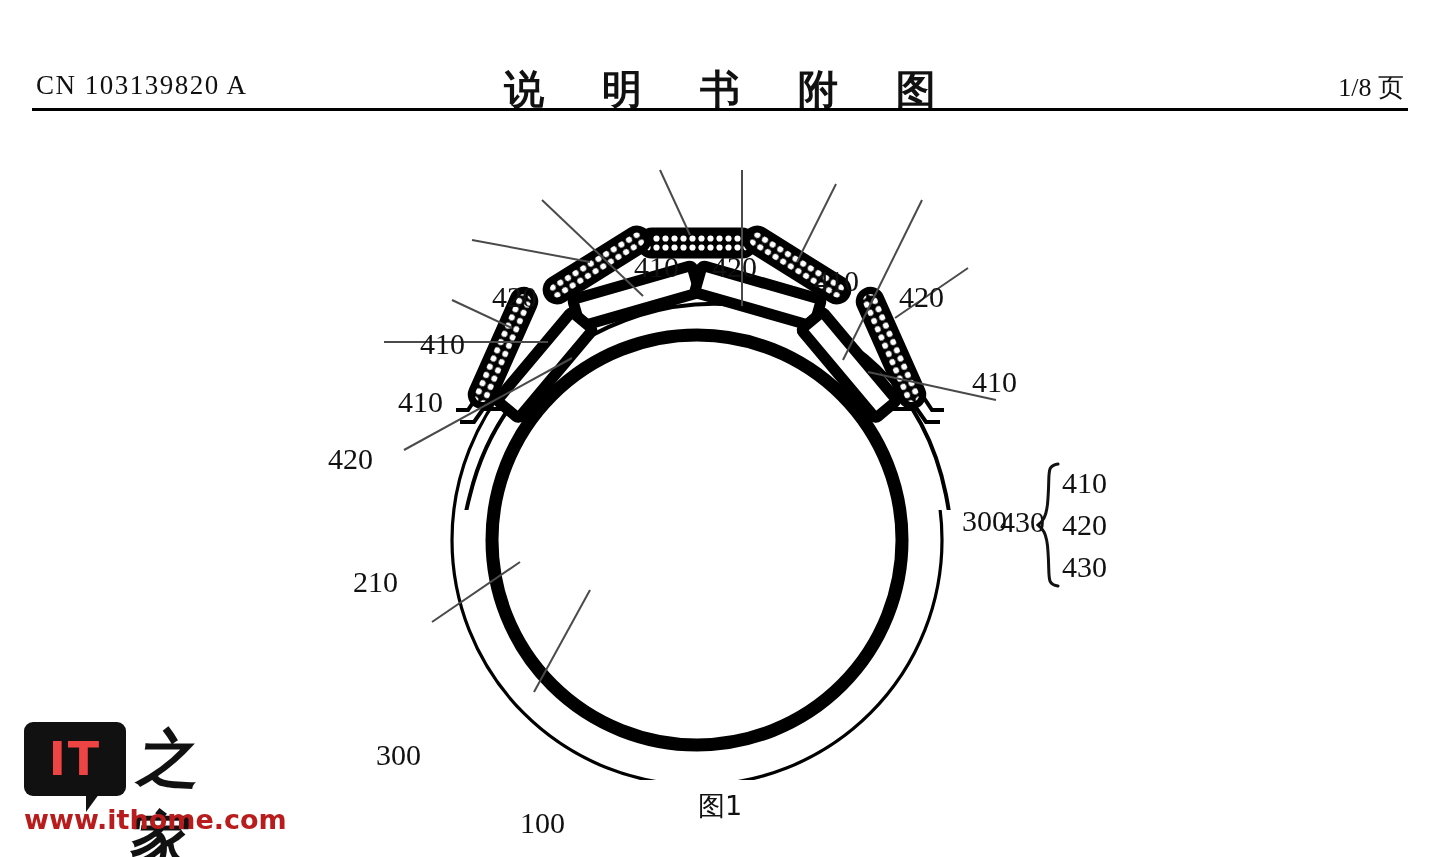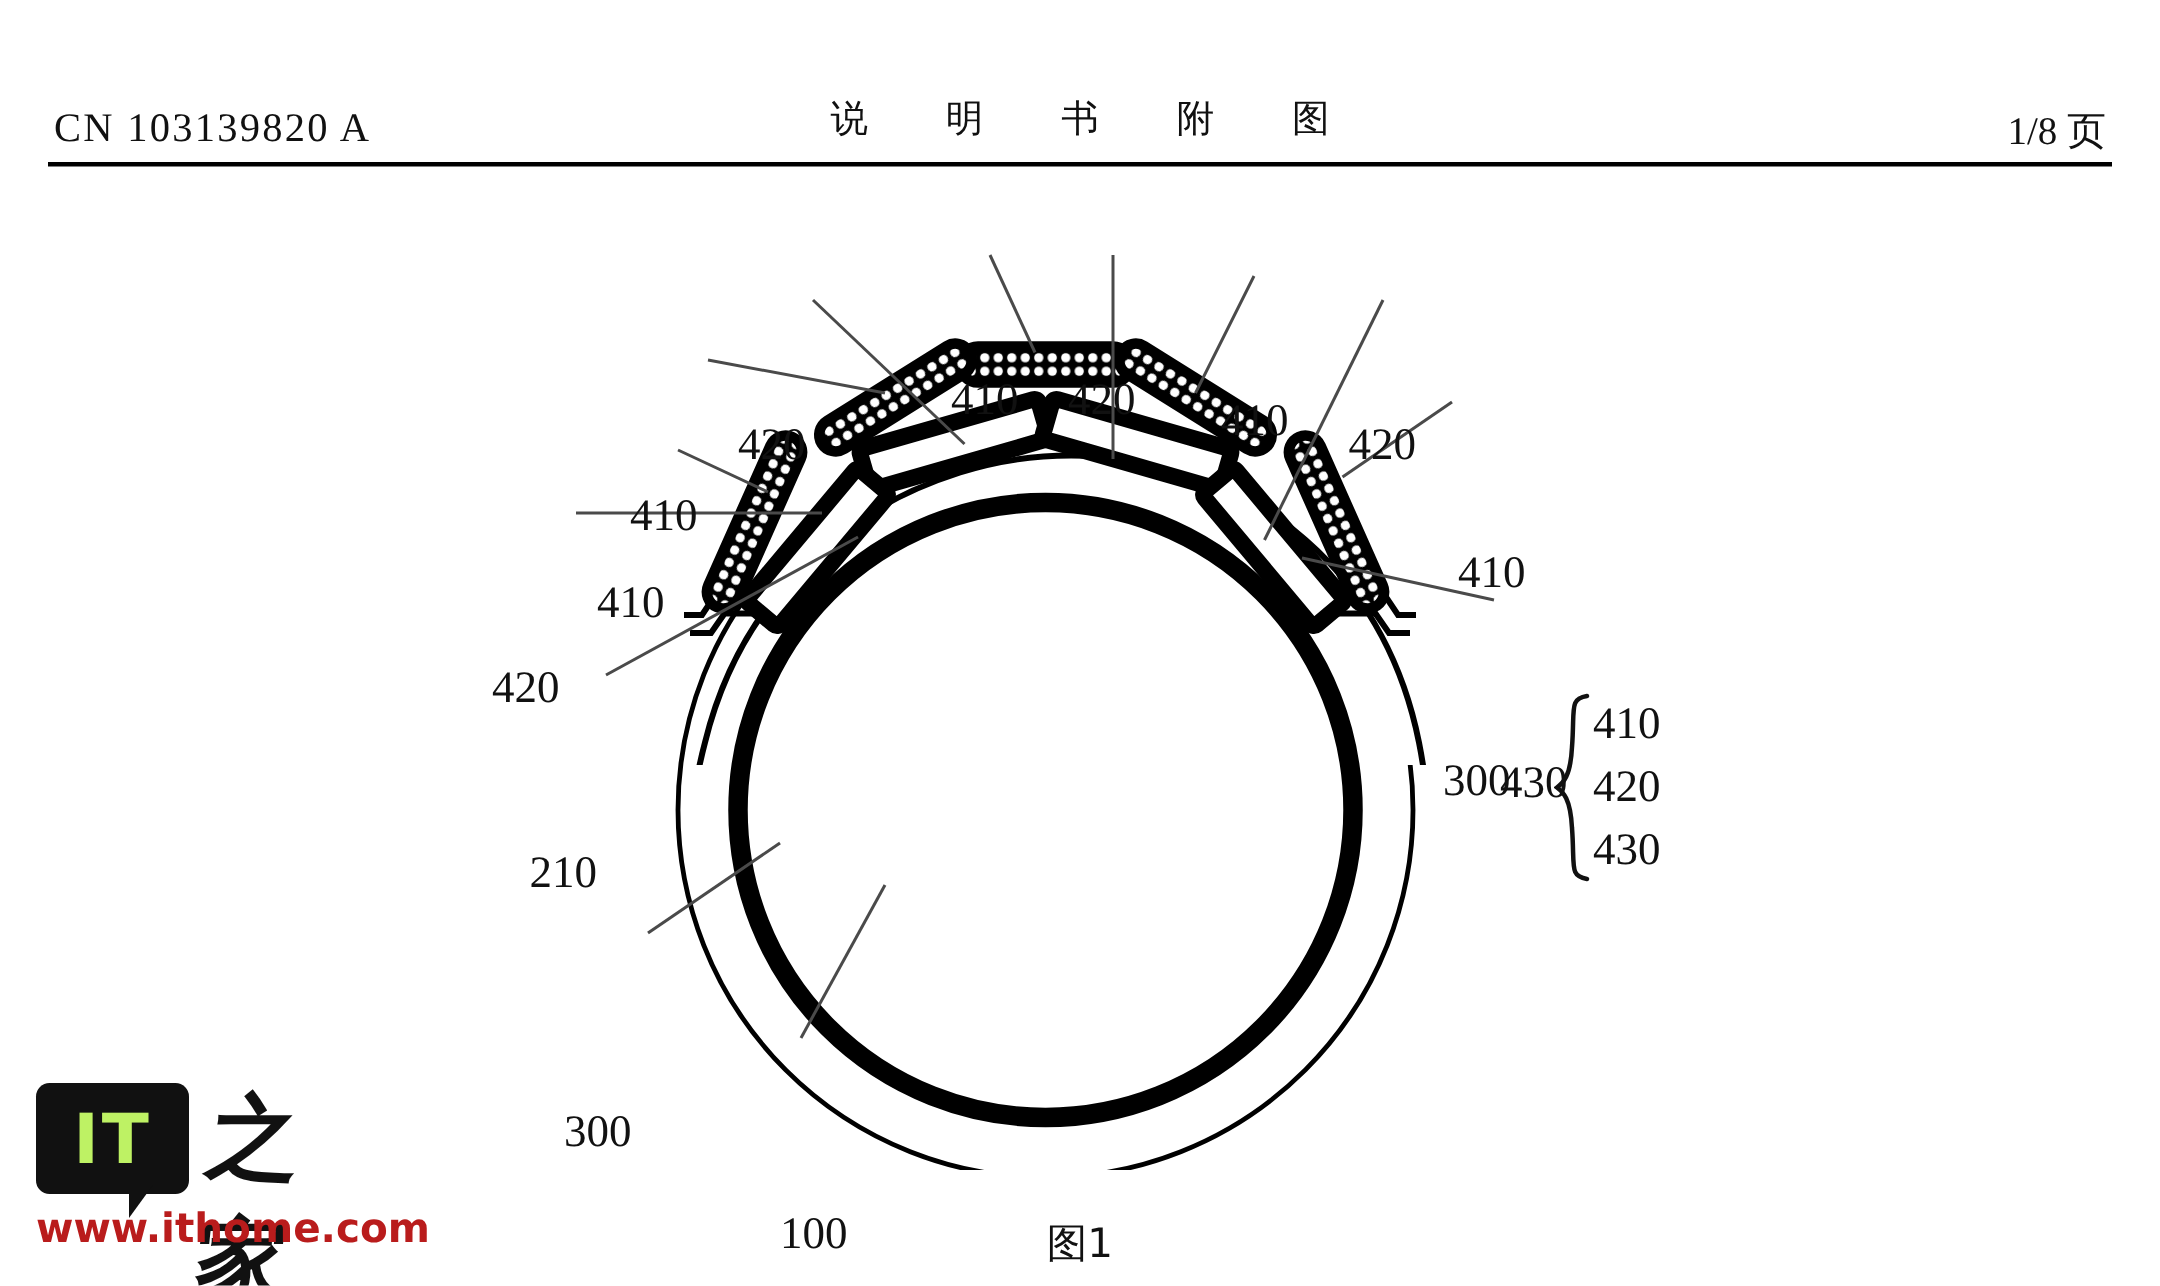--- a/index.html
+++ b/index.html
@@ -31,23 +31,23 @@
     font-size: 27px;
     letter-spacing: 1.5px;
     white-space: nowrap;
   }
   #header-title {
     position: absolute;
     left: 0;
     top: 62px;
     width: 1440px;
     text-align: center;
-    font-size: 25px;
-    font-family: "DejaVu Sans", sans-serif;
-    font-weight: 400;
+    font-size: 40px;
+    font-family: "DejaVu Sans", sans-serif;
+    font-weight: 700;
     letter-spacing: 22px;
     text-indent: 22px;
   }
   #page-indicator {
     position: absolute;
     right: 36px;
     top: 70px;
     font-size: 26px;
     white-space: nowrap;
   }
@@ -76,21 +76,20 @@
 
   
   #figure-caption {
     position: absolute;
     left: 0;
     top: 788px;
     width: 1440px;
     text-align: center;
     font-size: 27px;
     font-family: "DejaVu Sans", sans-serif;
-    margin-top: 23px;
   }
 
   
   #watermark {
     position: absolute;
     left: 18px;
     top: 718px;
     width: 220px;
     height: 128px;
   }
@@ -100,21 +99,21 @@
     top: 4px;
     width: 102px;
     height: 74px;
     background: #111111;
     border-radius: 9px;
     display: flex;
     align-items: center;
     justify-content: center;
   }
   #wm-it-text {
-    color: #bef264;
+    color: #ef4444;
     font-family: "DejaVu Sans", sans-serif;
     font-weight: 800;
     font-size: 46px;
     letter-spacing: 2px;
     line-height: 1;
   }
   #wm-tail {
     position: absolute;
     left: 68px;
     top: 72px;

